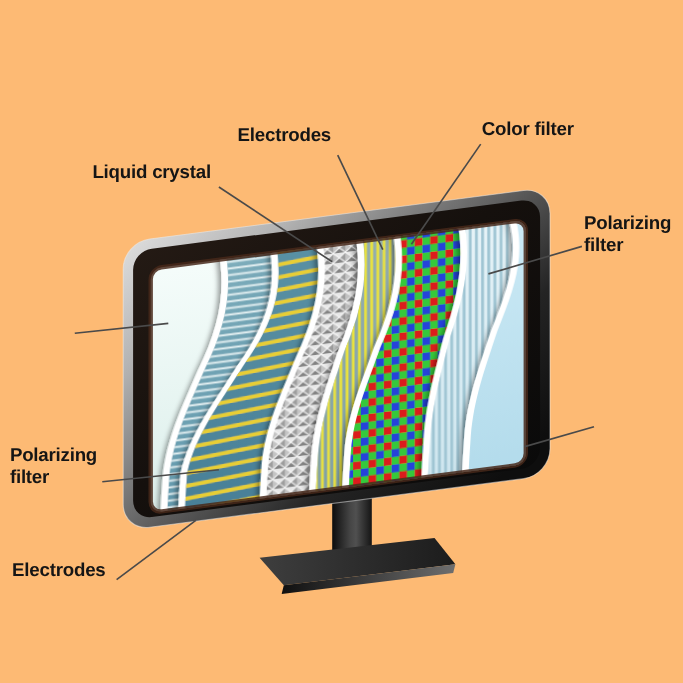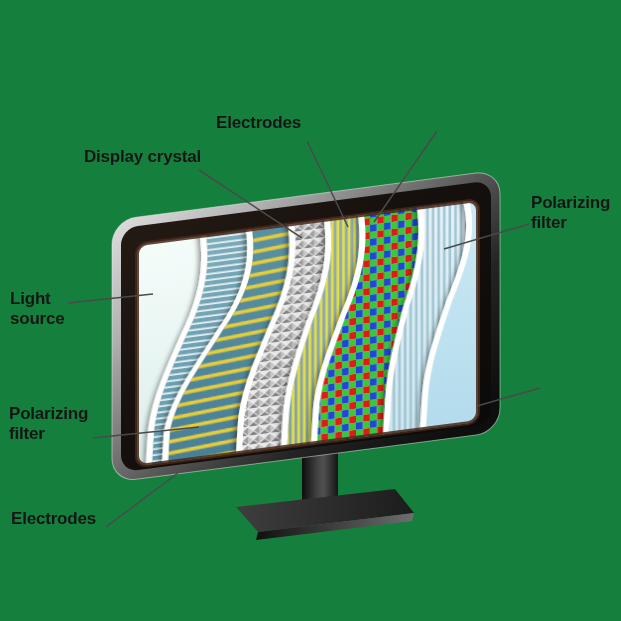--- a/index.html
+++ b/index.html
@@ -1,17 +1,17 @@
 <!DOCTYPE html>
 <html><head>
 <meta charset="utf-8">
 <style>
   html,body{margin:0;padding:0;background:#fff;}
   .canvas{
-    position:relative;width:621px;height:621px;background:#15803d;
+    position:relative;width:621px;height:621px;background:#fdba74;
     overflow:hidden;font-family:"Liberation Sans",sans-serif;
   }
   .scene{position:absolute;left:0;top:0;width:621px;height:621px;}
   .label{
     position:absolute;color:#151515;font-weight:700;font-size:17px;
     line-height:1.2;white-space:pre-line;letter-spacing:-0.2px;
   }
   .lbl-electrodes-top{left:216px;top:113px;}
   .lbl-color-filter{left:438px;top:108px;}
   .lbl-liquid-crystal{left:84px;top:147px;}
@@ -194,22 +194,21 @@
       <line x1="437" y1="131" x2="374" y2="222"></line>
       <line x1="529" y1="224" x2="444" y2="249"></line>
       <line x1="68" y1="303" x2="153" y2="294"></line>
       <line x1="93" y1="438" x2="199" y2="427"></line>
       <line x1="106" y1="527" x2="178" y2="473"></line>
       <line x1="540" y1="388" x2="477" y2="406"></line>
     </g>
   </svg>
 
   <div class="label lbl-electrodes-top">Electrodes</div>
-  <div class="label lbl-liquid-crystal">Display crystal</div>
+  <div class="label lbl-color-filter">Color filter</div>
+  <div class="label lbl-liquid-crystal">Liquid crystal</div>
   <div class="label lbl-polarizing-right">Polarizing
 filter</div>
-  <div class="label lbl-light-source">Light
-source</div>
   <div class="label lbl-polarizing-left">Polarizing
 filter</div>
   <div class="label lbl-electrodes-bottom">Electrodes</div>
 
 </div>
 
 </body></html>

